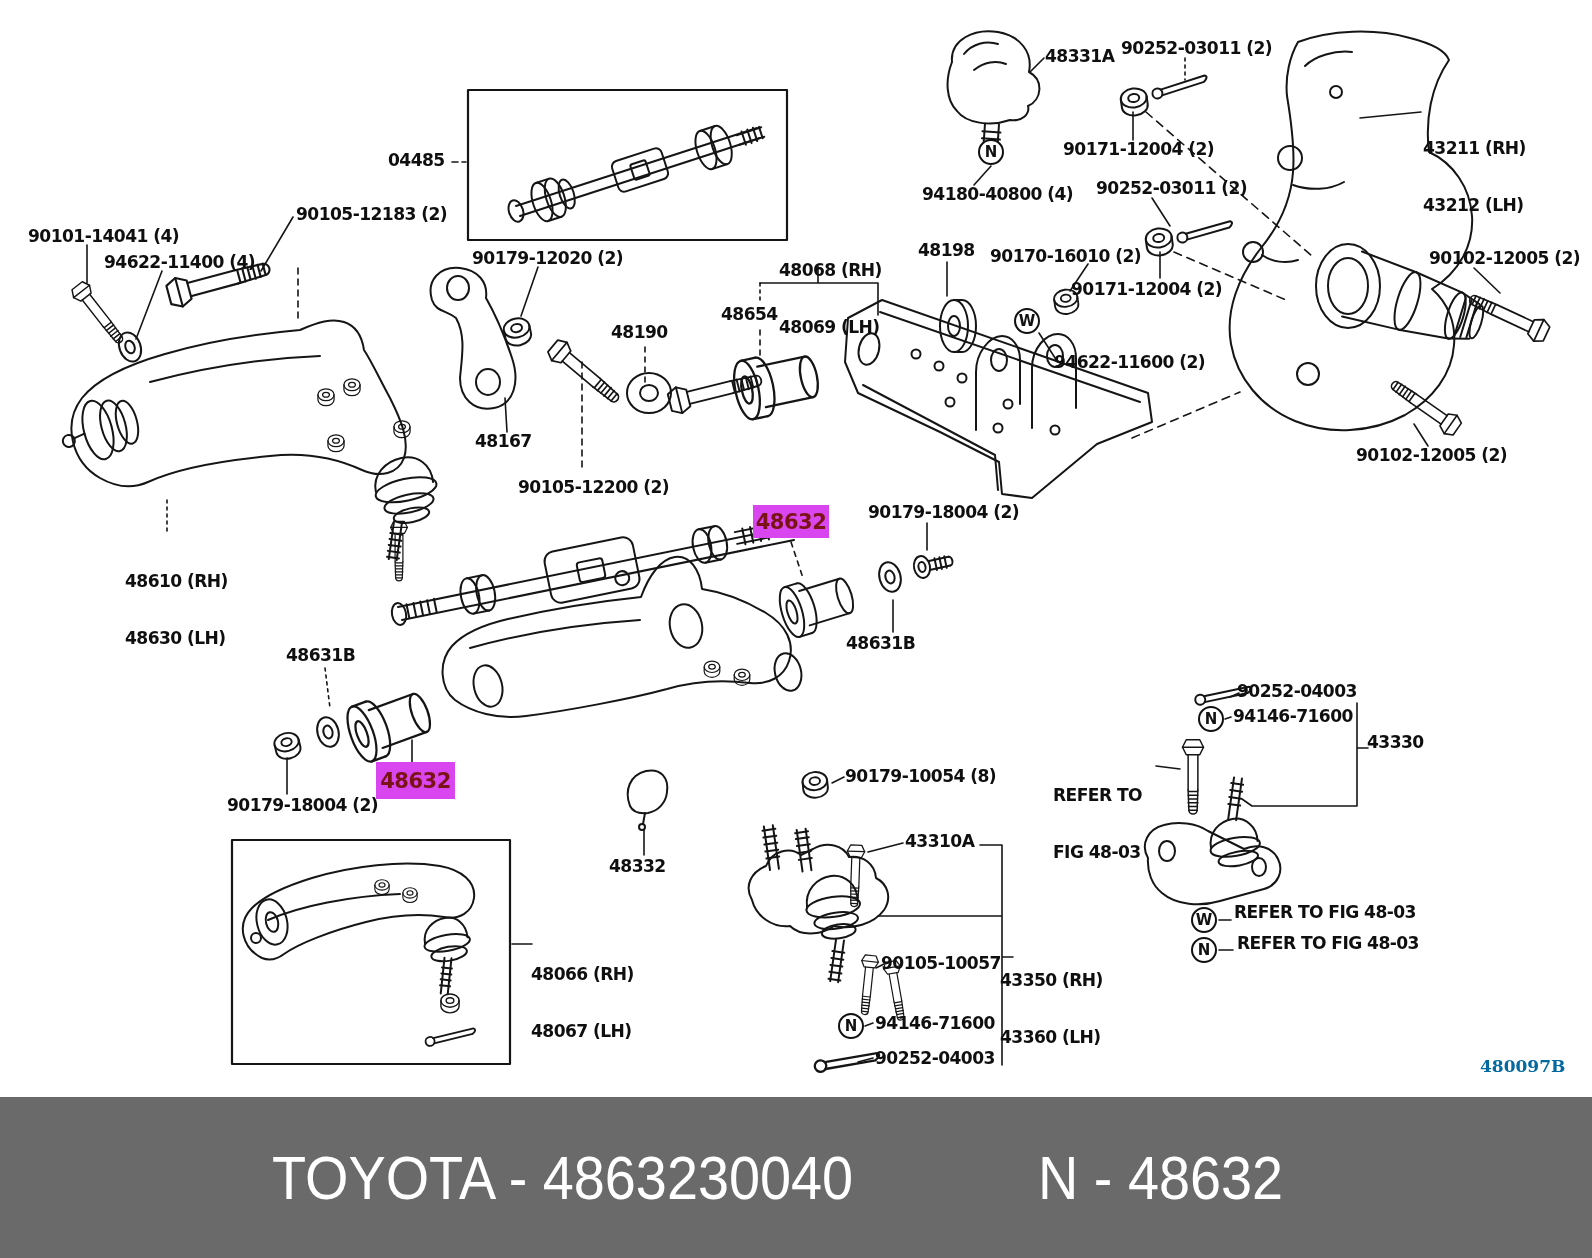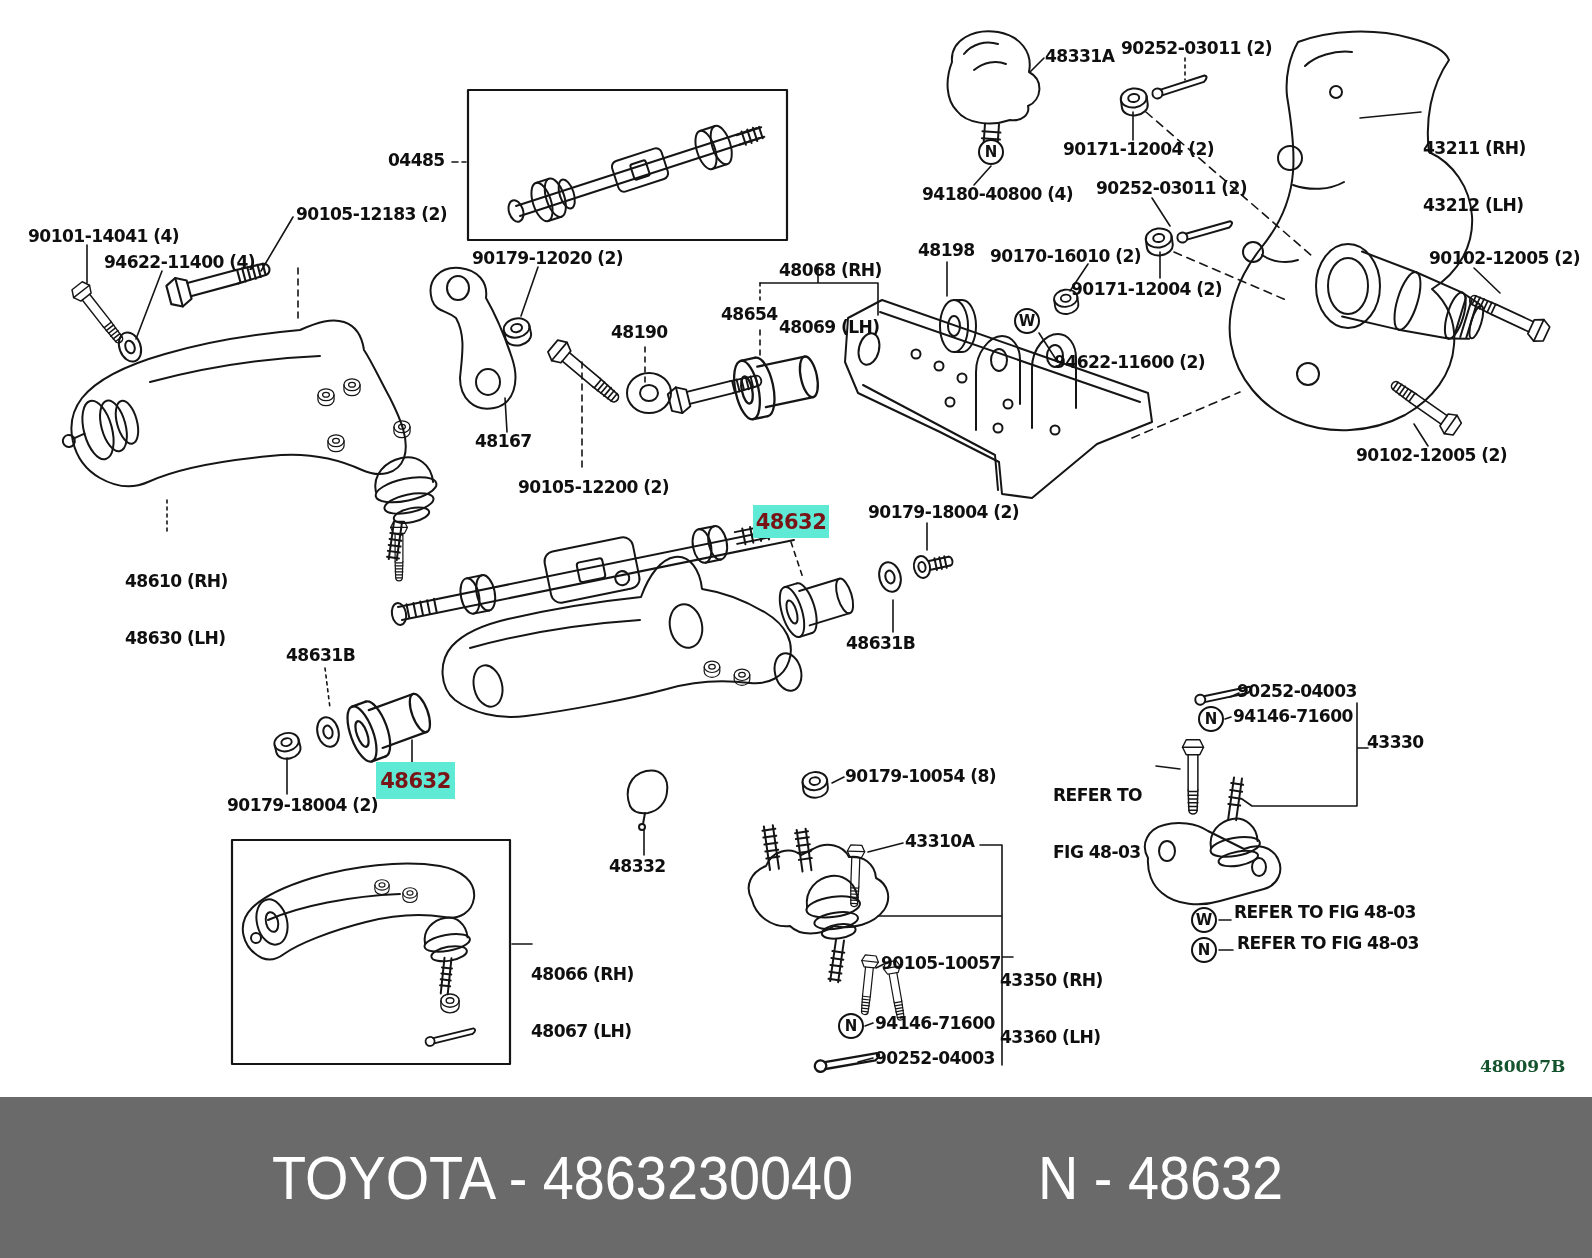--- a/index.html
+++ b/index.html
@@ -3,25 +3,25 @@
 <meta charset="utf-8">
 <style>
   html,body{margin:0;padding:0;background:#fff;}
   #stage{position:relative;width:1592px;height:1258px;background:#ffffff;overflow:hidden;
          font-family:"DejaVu Sans",sans-serif;}
   #lineart{position:absolute;left:0;top:0;width:1592px;height:1258px;}
   .callout{position:absolute;font:700 18px/19px "DejaVu Sans",sans-serif;color:#0f0f0f;
            letter-spacing:-0.6px;white-space:pre;transform:scaleX(.95);transform-origin:0 0;}
   .callout div{white-space:pre;}
   .hl{position:absolute;display:flex;align-items:center;justify-content:center;
-      background:#5eead4;color:#7a1315;font:700 21px "DejaVu Sans",sans-serif;letter-spacing:-0.5px;text-align:center;}
+      background:#d946ef;color:#7a1315;font:700 21px "DejaVu Sans",sans-serif;letter-spacing:-0.5px;text-align:center;}
   .csym{position:absolute;width:26px;height:26px;border:2.4px solid #111;border-radius:50%;
         display:flex;align-items:center;justify-content:center;background:#fff;
         font:700 15px "DejaVu Sans",sans-serif;color:#111;box-sizing:border-box;}
-  .dcode{position:absolute;font:700 17px "DejaVu Serif",serif;color:#14532d;letter-spacing:0;}
+  .dcode{position:absolute;font:700 17px "DejaVu Serif",serif;color:#0369a1;letter-spacing:0;}
   #banner{position:absolute;left:0;top:1097px;width:1592px;height:161px;background:#6a6a6a;}
   .bannertext{position:absolute;top:1147px;font:400 62px/62px "Liberation Sans",sans-serif;color:#ffffff;
               transform:scaleX(.9);transform-origin:left center;letter-spacing:0;}
 </style>
 </head>
 <body>
 
 <div id="stage">
 
 <svg id="lineart" viewBox="0 0 1592 1258" xmlns="http://www.w3.org/2000/svg">

